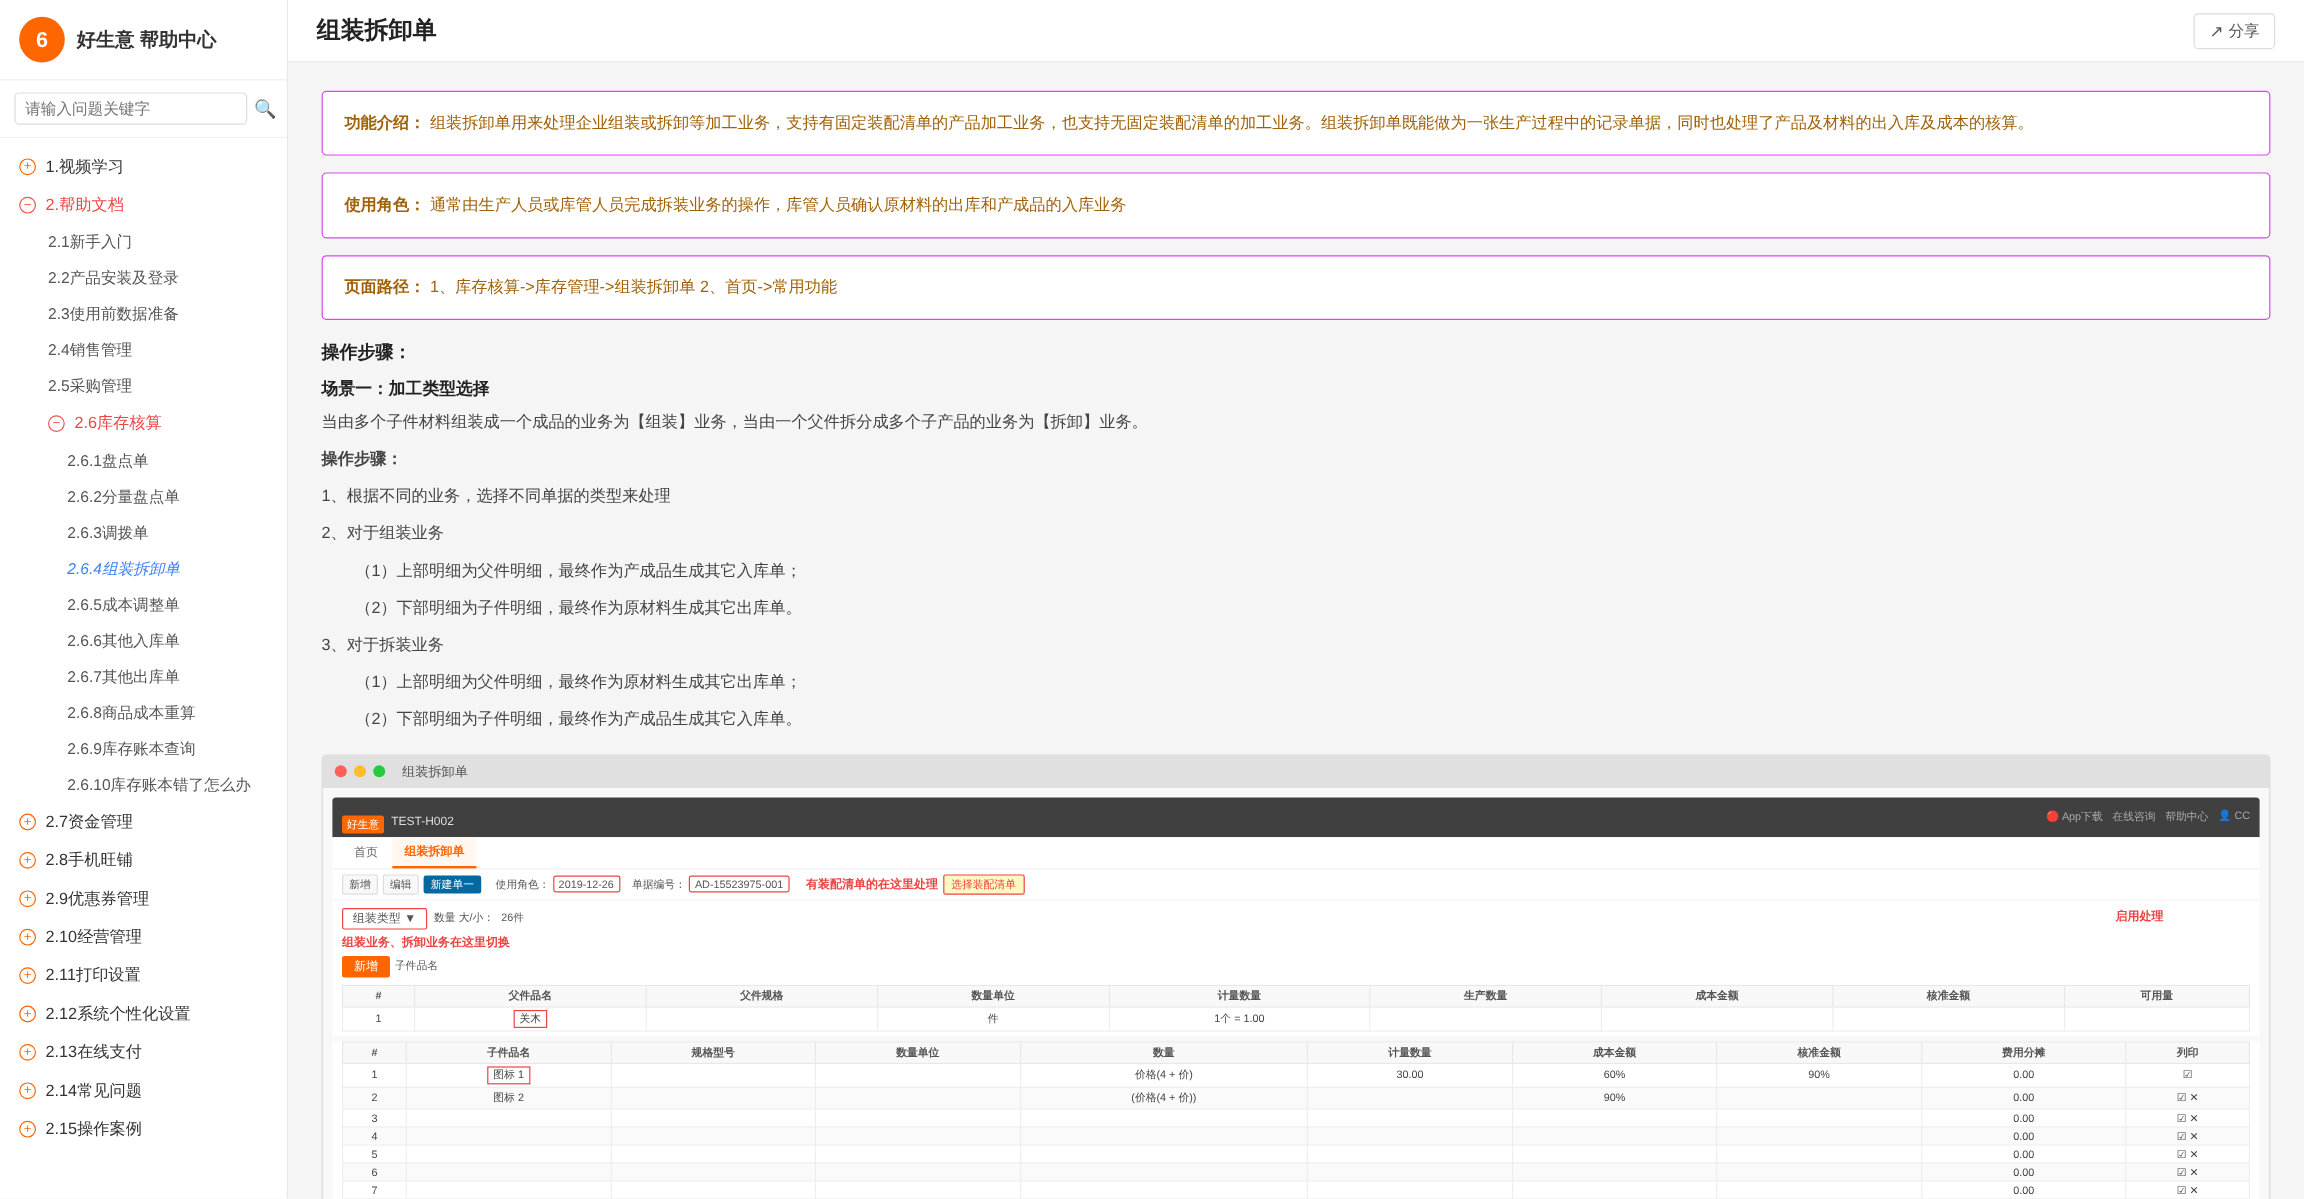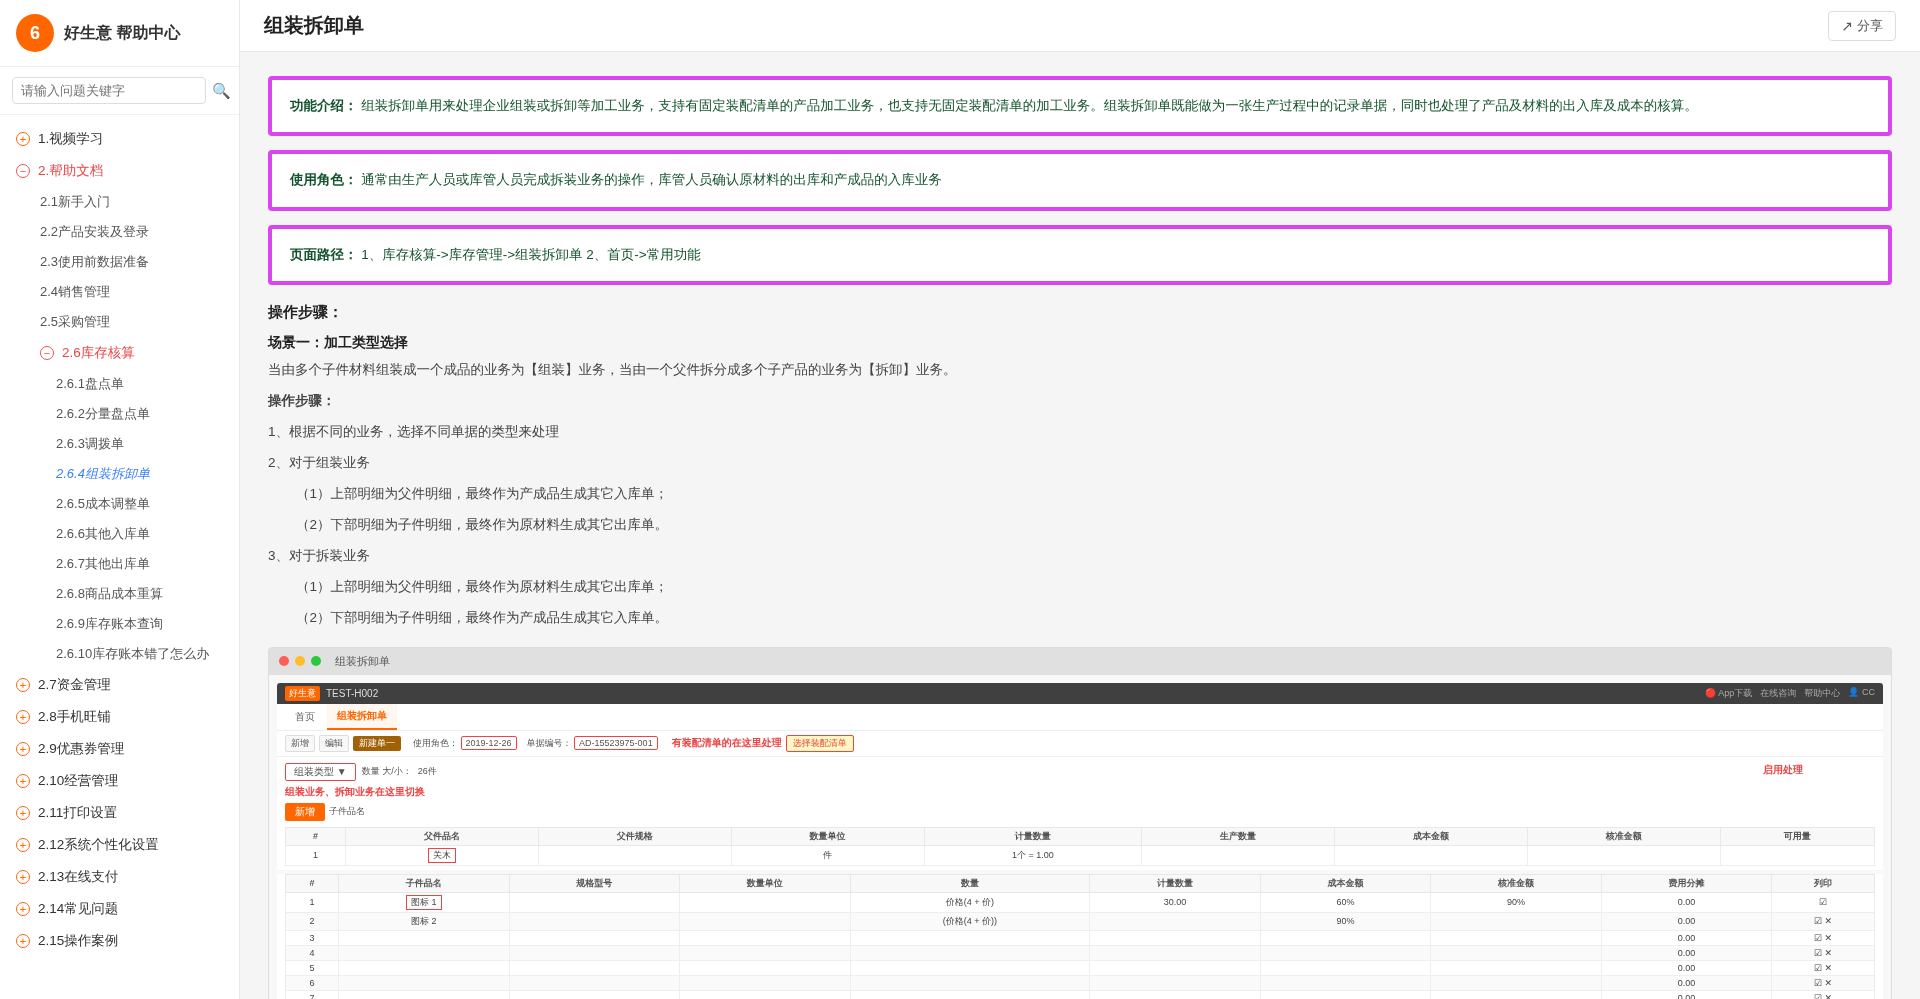--- a/index.html
+++ b/index.html
@@ -104,27 +104,27 @@
       background: #fff;
     }
 
     #content-area {
       flex: 1; overflow-y: auto;
       padding: 24px 28px;
     }
 
     .info-block {
       background: #fff;
-      border: 4px solid #d946ef;
+      border: 1px solid #d946ef;
       border-radius: 4px;
       padding: 14px 18px;
       margin-bottom: 14px;
       font-size: 13.5px;
       line-height: 1.8;
-      color: #14532d;
+      color: #a16207;
     }
 
     .section-title {
       font-size: 15px; font-weight: bold; color: #222;
       margin: 18px 0 10px 0;
     }
     .scene-title {
       font-size: 14px; font-weight: bold; color: #222;
       margin: 12px 0 6px 0;
     }
@@ -141,21 +141,21 @@
       border-radius: 4px;
       overflow: hidden;
       background: #e8e8e8;
     }
     .mock-btn {
       border: 1px solid #ddd; border-radius: 2px;
       padding: 1px 5px; font-size: 9px; color: #555;
       background: #f8f8f8; cursor: pointer;
     }
     .mock-btn-orange {
-      background: #a16207; color: #fff; border: none;
+      background: #0369a1; color: #fff; border: none;
       border-radius: 2px; padding: 1px 6px; font-size: 9px;
     }
     .mock-table {
       width: 100%; border-collapse: collapse; font-size: 9px;
     }
     .mock-table th {
       background: #f8f8f8; border: 1px solid #e8e8e8;
       padding: 2px 4px; text-align: center; color: #555;
     }
     .mock-table td {
@@ -305,21 +305,21 @@
       <div style="background:#e0e0e0; padding: 6px 10px; display:flex; align-items:center; gap:6px; font-size:11px; color:#555;">
         <div style="width:10px;height:10px;border-radius:50%;background:#ff5f56;"></div>
         <div style="width:10px;height:10px;border-radius:50%;background:#ffbd2e;"></div>
         <div style="width:10px;height:10px;border-radius:50%;background:#27c93f;"></div>
         <span style="margin-left:8px;">组装拆卸单</span>
       </div>
 
       <div style="position:relative; background:#f8f8f8; padding:8px;">
 
         <div style="background:#404040; color:#ddd; font-size:10px; padding:3px 8px; display:flex; align-items:center; justify-content:space-between; border-radius:3px 3px 0 0;">
-          <div style="display:flex; align-items:center; gap:6px;">
+          <div style="display:flex; gap:6px;margin-top:12px;">
             <span style="background:#f60; color:#fff; border-radius:2px; padding:1px 4px; font-size:9px;">好生意</span>
             <span>TEST-H002</span>
           </div>
           <div style="display:flex; gap:8px; font-size:9px; color:#aaa;">
             <span>🔴 App下载</span>
             <span>在线咨询</span>
             <span>帮助中心</span>
             <span>👤 CC</span>
           </div>
         </div>

